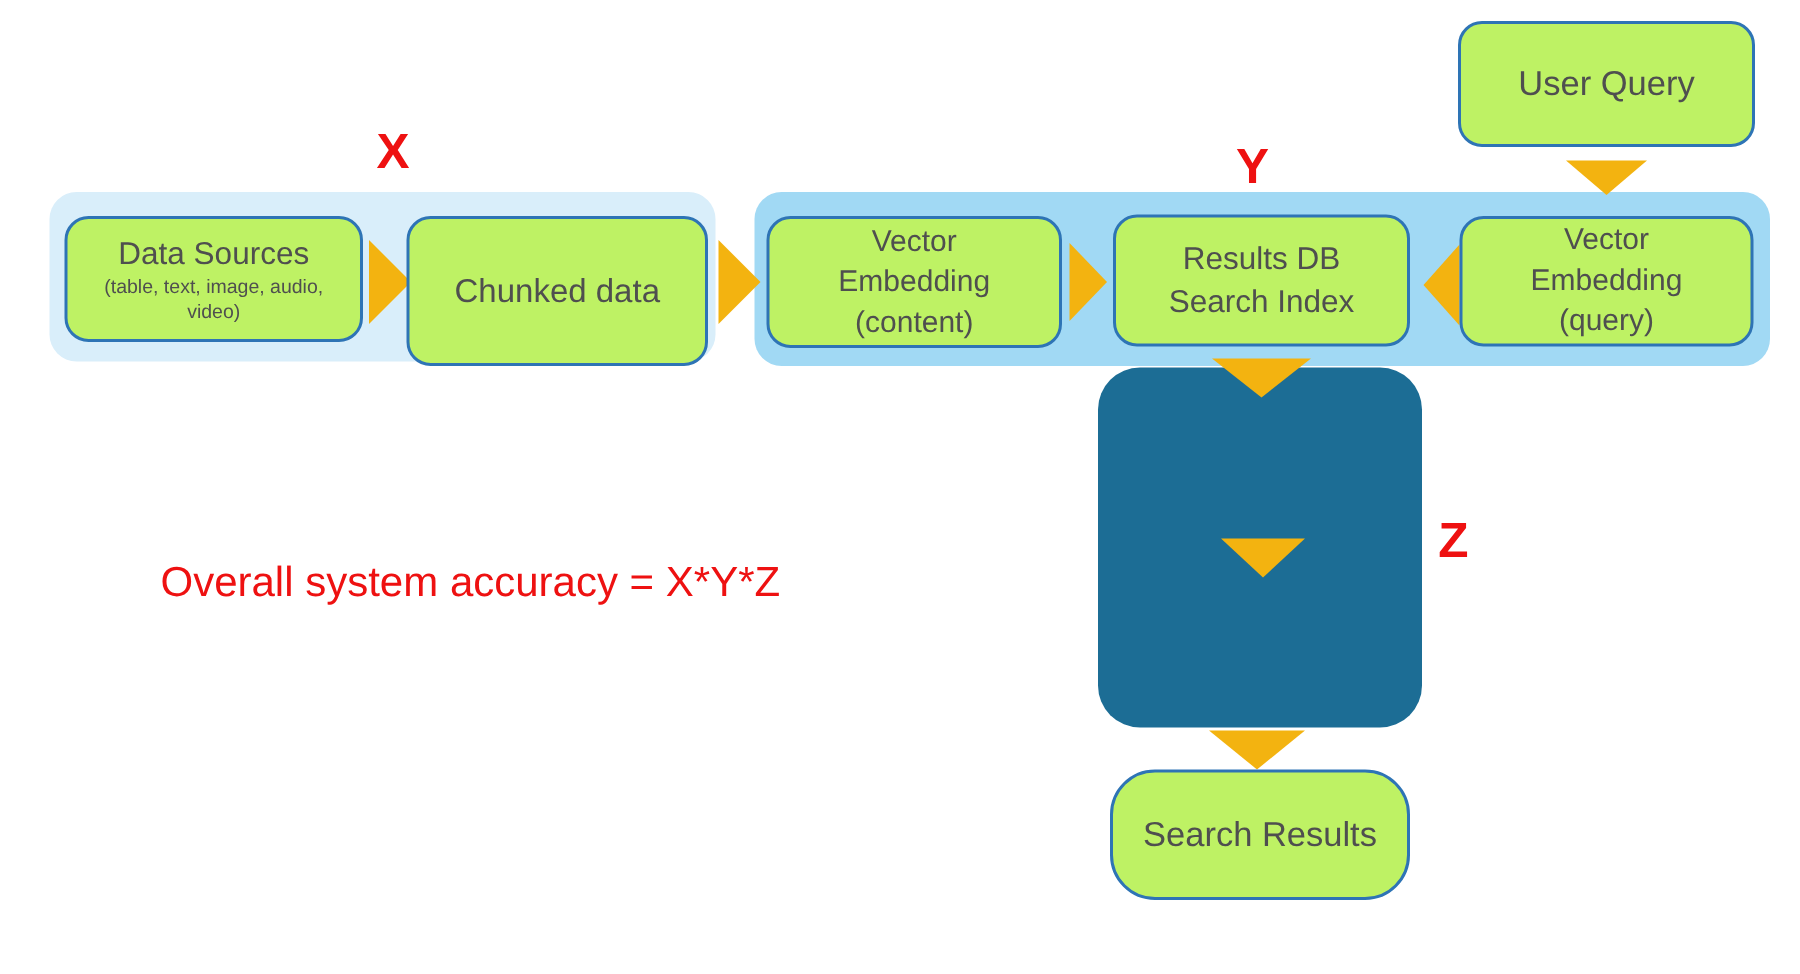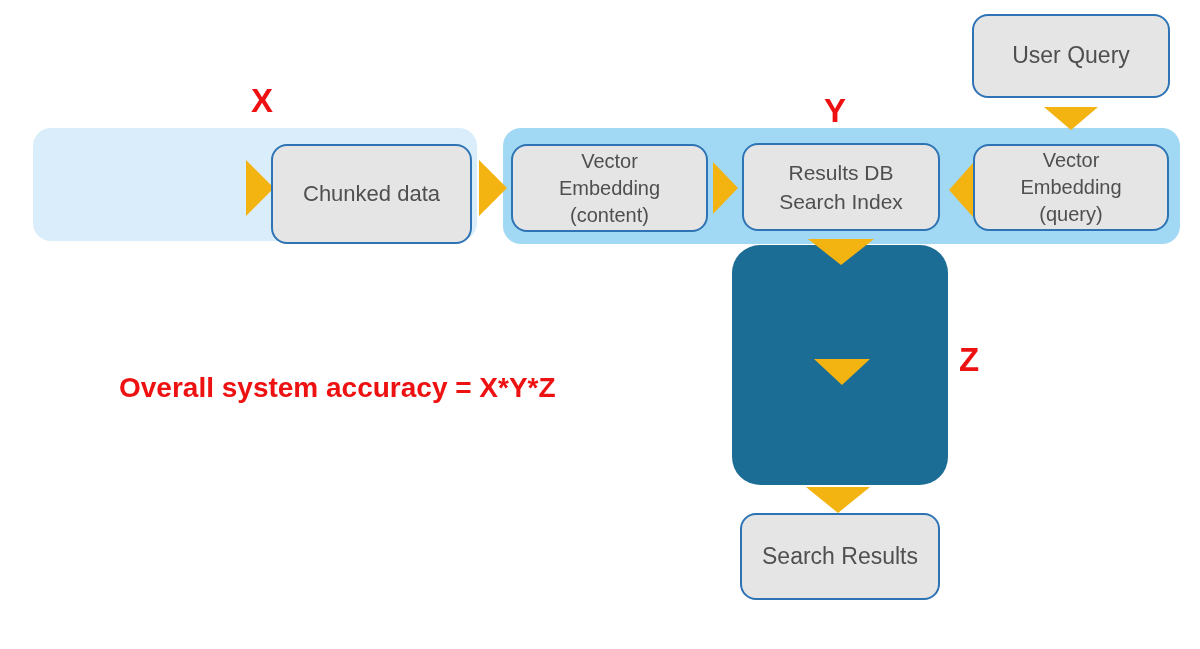--- a/index.html
+++ b/index.html
@@ -7,76 +7,81 @@
     position:relative;width:1200px;height:649px;background:#ffffff;
     font-family:"Liberation Sans",sans-serif;overflow:hidden;
   }
   
   .group{position:absolute;z-index:1;}
   .group-x{left:33px;top:128px;width:444px;height:113px;background:#D9EEFA;border-radius:18px;}
   .group-y{left:503px;top:128px;width:677px;height:116px;background:#A1D9F4;border-radius:18px;}
   .group-z{left:732px;top:245px;width:216px;height:240px;background:#1C6D95;border-radius:28px;}
   
   .node{
-    position:absolute;background:#e5e5e5;z-index:3;
+    position:absolute;background:#bef264;z-index:3;
     display:flex;flex-direction:column;align-items:center;justify-content:center;
     text-align:center;color:#4F4F4F;white-space:pre-line;line-height:1.3;
     box-sizing:border-box;
   }
   .blue-border{border:2px solid #2E74B5;border-radius:16px;}
   .plain{border:none;border-radius:13px;}
   .n-user-query{left:972px;top:14px;width:198px;height:84px;font-size:23px;}
   .n-data-sources{left:43px;top:144px;width:199px;height:84px;}
   .n-data-sources .title{font-size:21px;}
   .n-data-sources .subtitle{font-size:13px;line-height:1.25;}
   .n-chunked{left:271px;top:144px;width:201px;height:100px;font-size:22px;}
   .n-ve-content{left:511px;top:144px;width:197px;height:88px;font-size:20px;line-height:1.35;}
   .n-vector-db{left:742px;top:143px;width:198px;height:88px;font-size:21px;line-height:1.4;}
   .n-ve-query{left:973px;top:144px;width:196px;height:87px;font-size:20px;line-height:1.35;}
   .n-query-context{left:740px;top:267px;width:200px;height:85px;font-size:22px;}
   .n-gen-ai{left:740px;top:389px;width:200px;height:84px;font-size:22px;line-height:1.35;}
-  .n-search-results{left:740px;top:513px;width:200px;height:87px;font-size:23px;}
+  .n-search-results{left:740px;top:513px;width:200px;height:87px;font-size:23px;border-radius:30px;}
   
   .tri{position:absolute;width:0;height:0;z-index:2;}
   .tri-right{border-top:28px solid transparent;border-bottom:28px solid transparent;border-left:28px solid #F3B310;}
   .tri-left{border-top:27px solid transparent;border-bottom:27px solid transparent;border-right:24px solid #F3B310;}
   .tri-down{border-left:30px solid transparent;border-right:30px solid transparent;border-top:25px solid #F3B310;}
   .a-src-chunk{left:246px;top:160px;}
   .a-chunk-ve{left:479px;top:160px;}
   .a-ve-db{left:713px;top:162px;border-top-width:26px;border-bottom-width:26px;border-left-width:25px;}
   .a-query-db{left:949px;top:163px;}
   .a-userquery-down{left:1044px;top:107px;border-left-width:27px;border-right-width:27px;border-top-width:23px;}
   .a-db-z{left:808px;top:239px;border-left-width:33px;border-right-width:33px;border-top-width:26px;z-index:4;}
   .a-qc-genai{left:814px;top:359px;border-left-width:28px;border-right-width:28px;border-top-width:26px;z-index:4;}
   .a-z-results{left:806px;top:487px;border-left-width:32px;border-right-width:32px;border-top-width:26px;}
   
   .anno{position:absolute;color:#EE1111;font-weight:bold;z-index:5;text-align:center;}
   .anno-x{left:232px;top:82px;width:60px;font-size:33px;}
   .anno-y{left:805px;top:92px;width:60px;font-size:33px;}
   .anno-z{left:944px;top:341px;width:50px;font-size:33px;}
-  .formula{position:absolute;left:119px;top:372px;font-size:28px;font-weight:bold;color:#EE1111;z-index:5;}
+  .formula{position:absolute;left:107px;top:372px;font-size:28px;font-weight:normal;color:#EE1111;z-index:5;}
 </style>
 </head>
 <body>
 
 <div class="canvas">
 
   <div class="group group-x"></div>
   <div class="group group-y"></div>
   <div class="group group-z"></div>
 
   <div class="anno anno-x">X</div>
   <div class="anno anno-y">Y</div>
   <div class="anno anno-z">Z</div>
   <div class="formula">Overall system accuracy = X*Y*Z</div>
 
   <div class="node blue-border n-user-query">
     <span>User Query</span>
   </div>
 
+  <div class="node blue-border n-data-sources">
+    <span class="title">Data Sources</span>
+    <span class="subtitle">(table, text, image, audio,
+video)</span>
+  </div>
 
   <div class="node blue-border n-chunked">
     <span>Chunked data</span>
   </div>
 
   <div class="node blue-border n-ve-content">
     <span>Vector
 Embedding
 (content)</span>
   </div>

